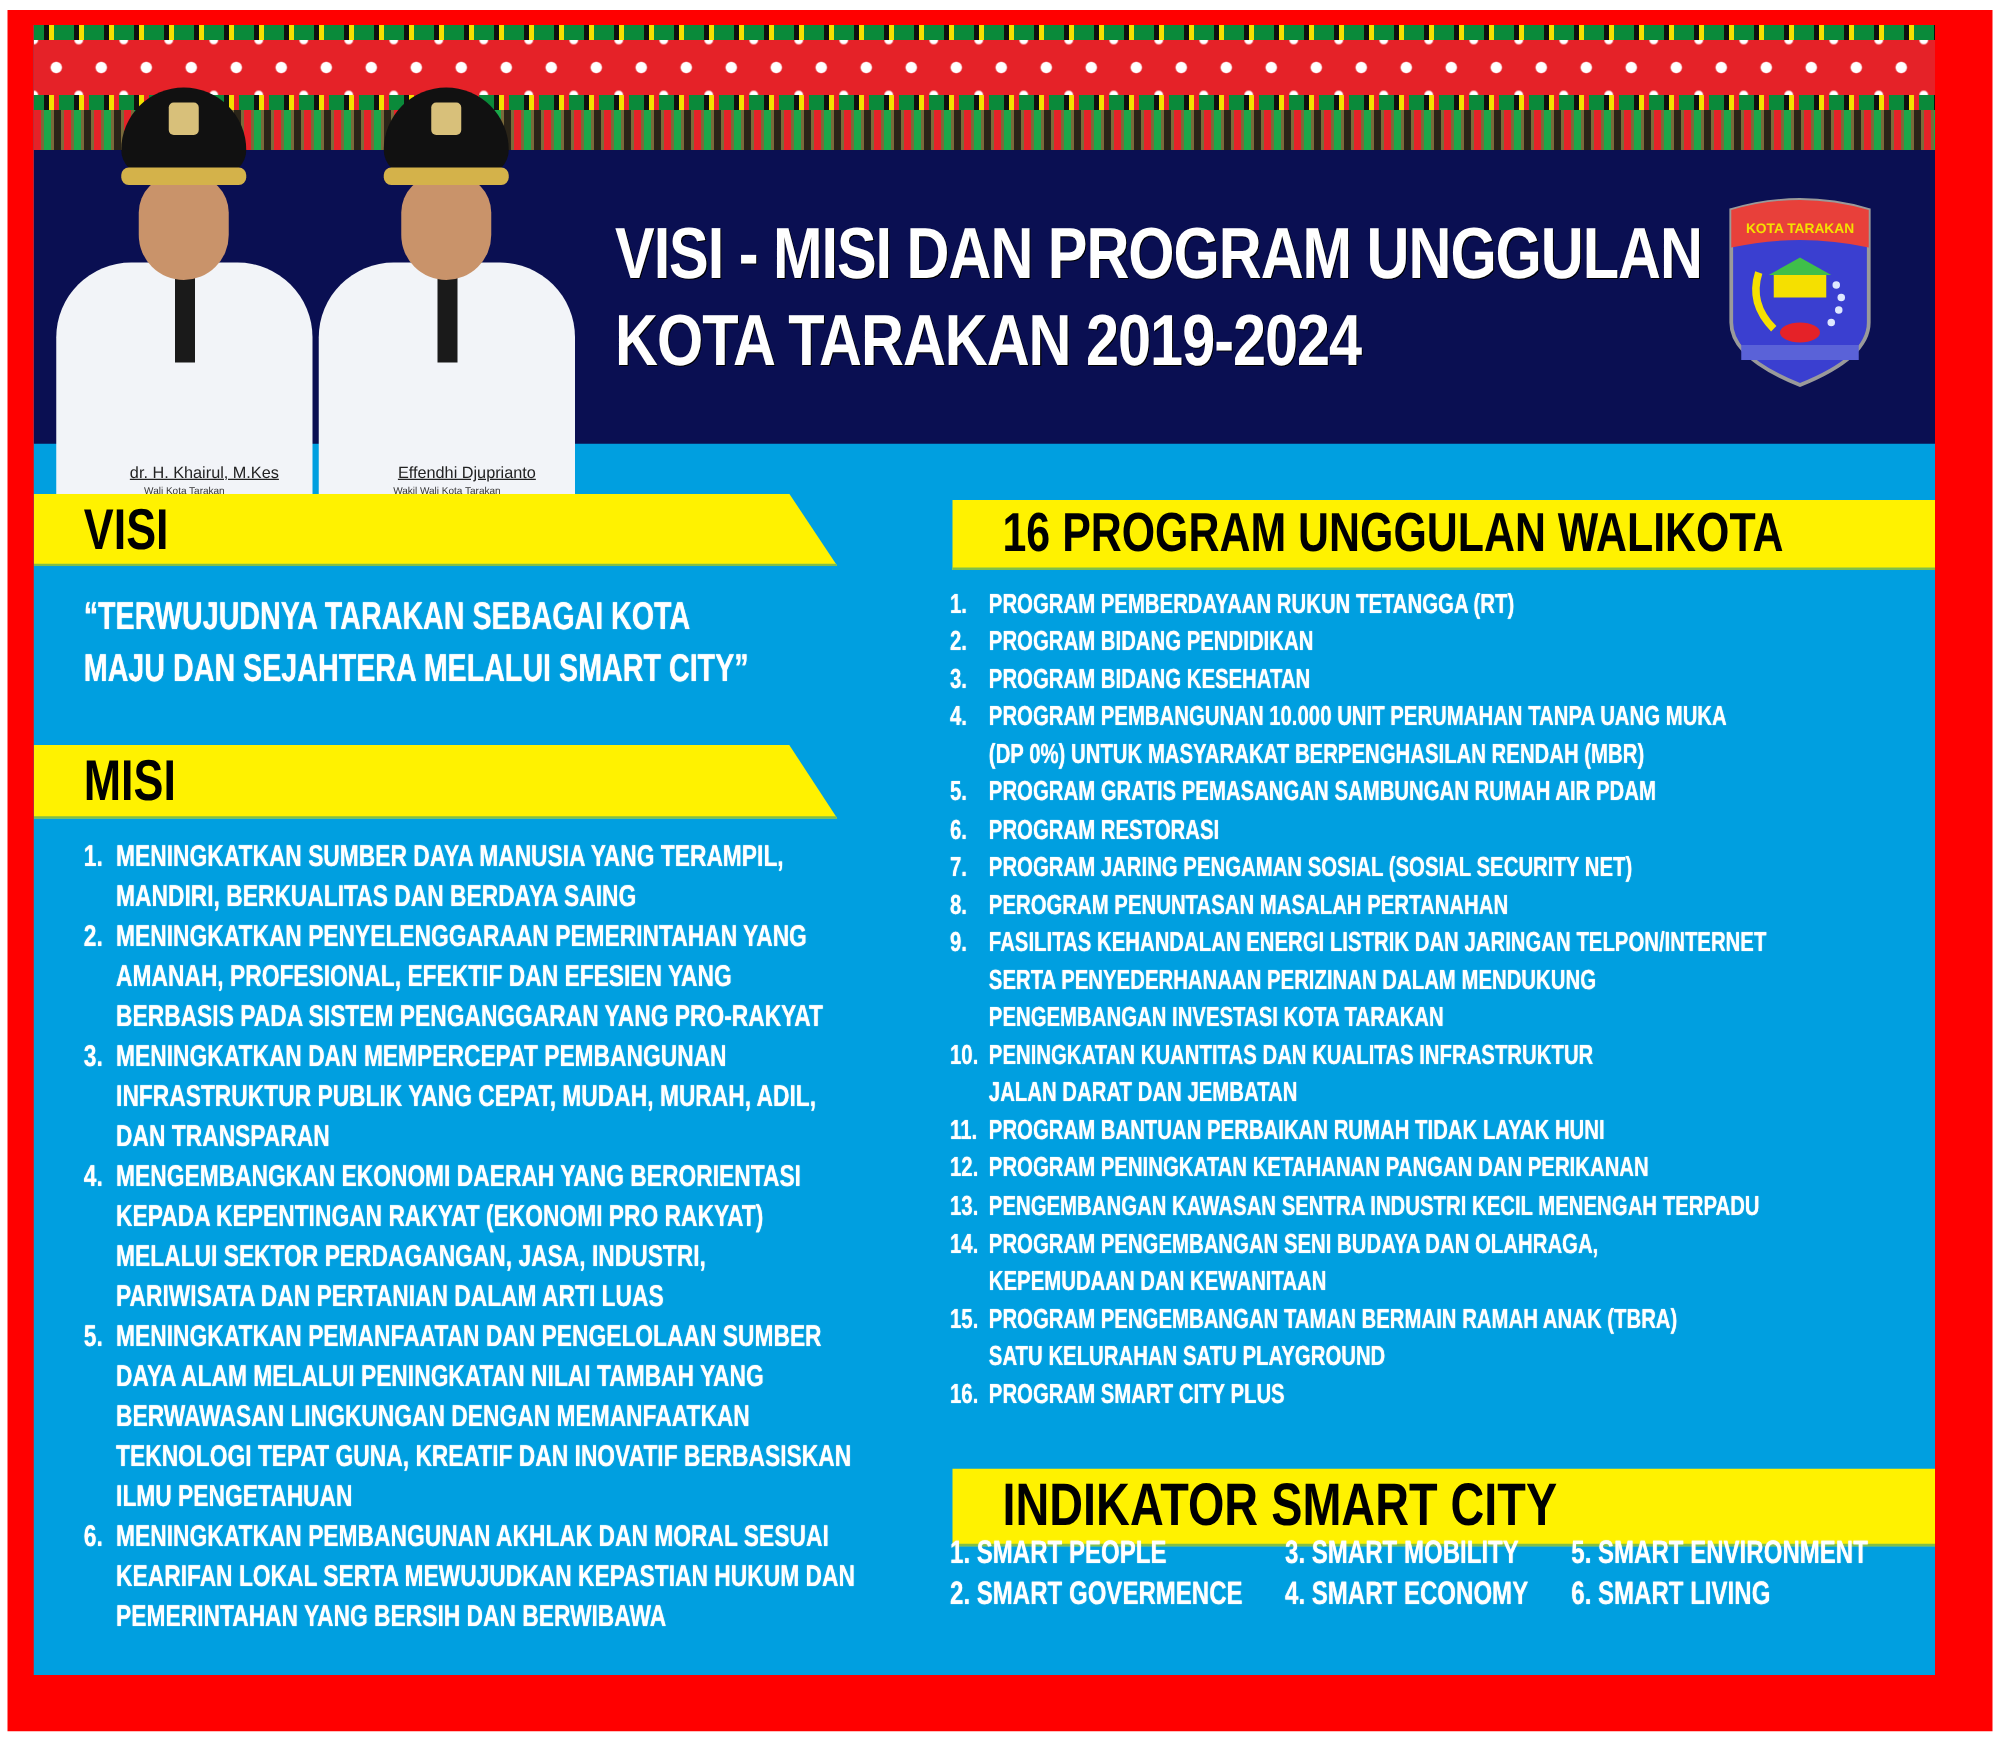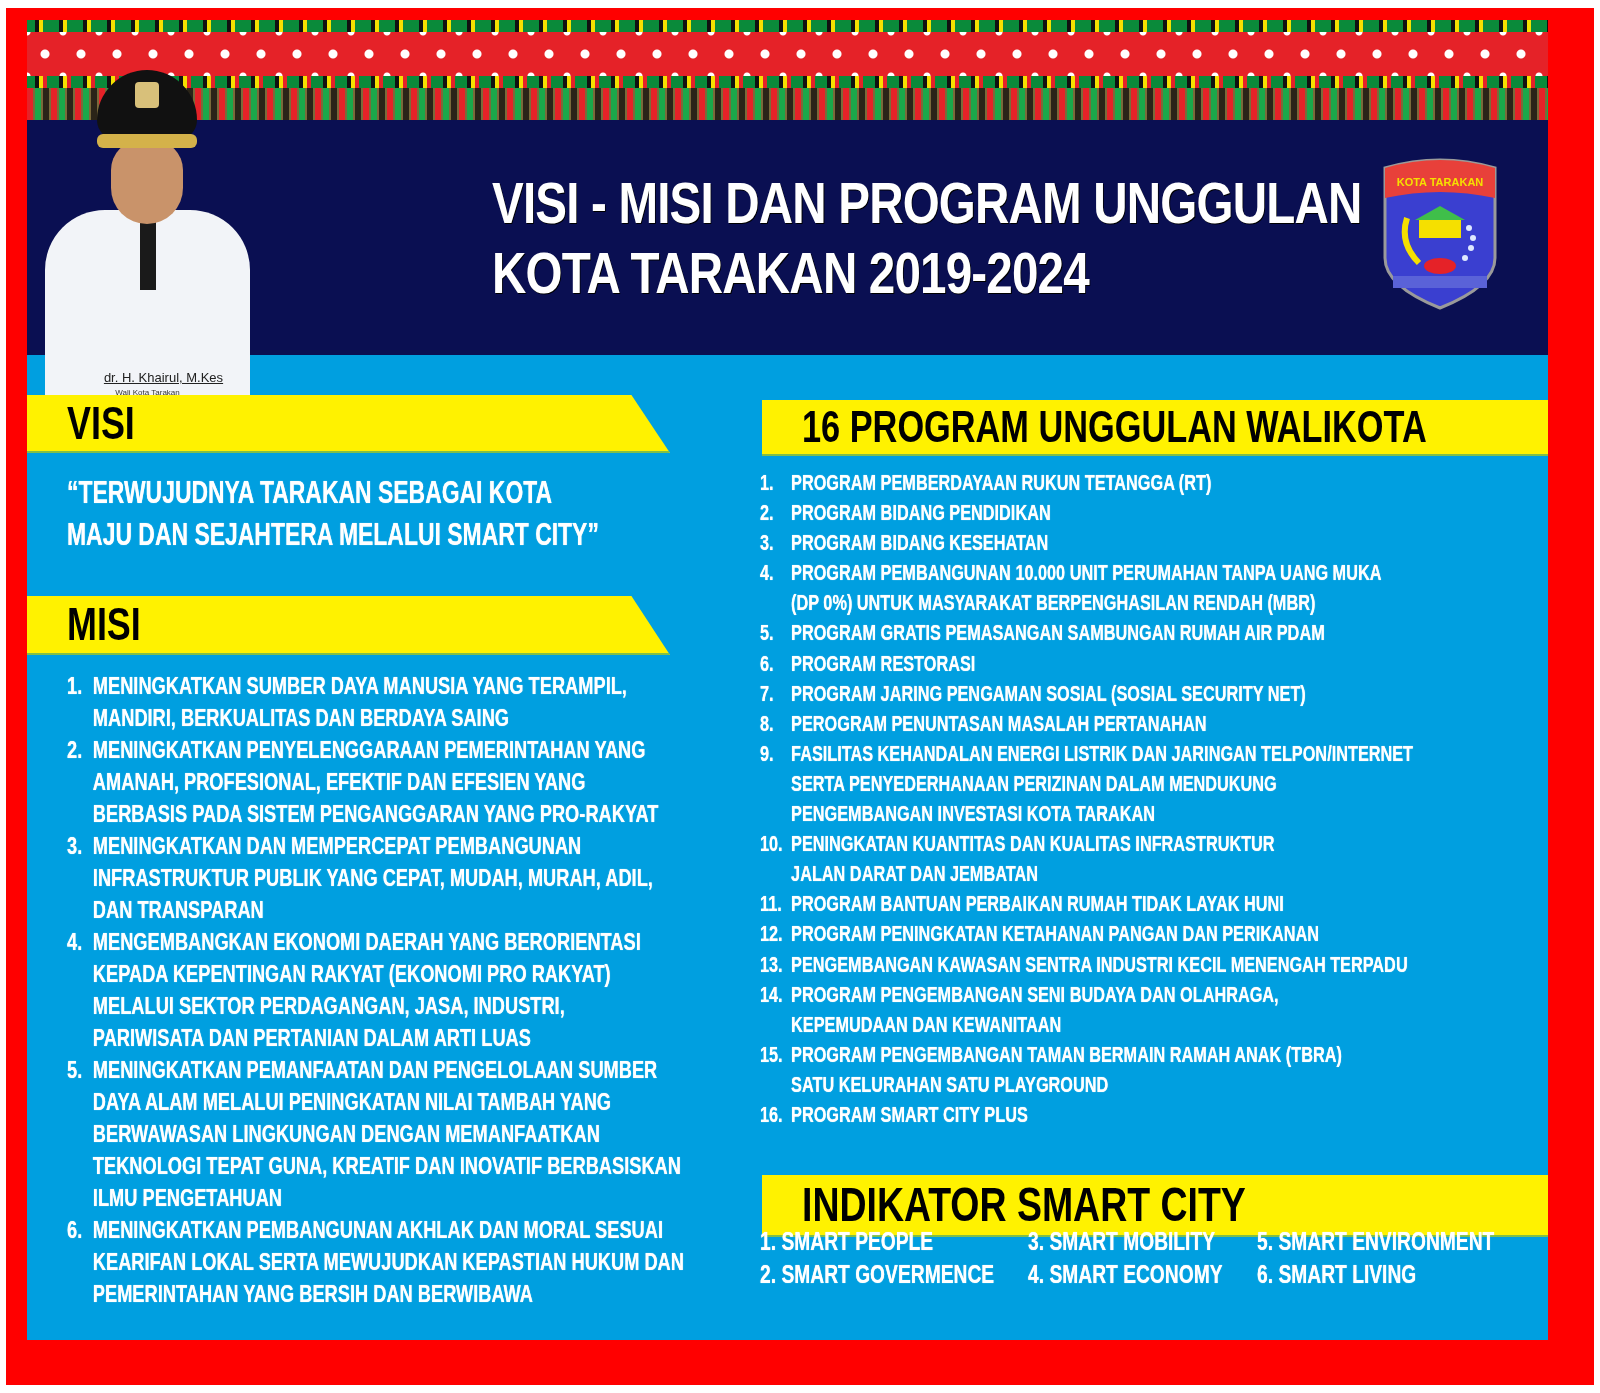--- a/index.html
+++ b/index.html
@@ -83,20 +83,31 @@
     <div class="tie"></div>
     <div class="face"></div>
     <div class="cap">
         <div class="badge"></div>
         <div class="brim"></div>
       </div>
     <div class="official-name">dr. H. Khairul, M.Kes</div>
     <div class="official-role">Wali Kota Tarakan</div>
   </div>
 
+  <div class="official two">
+    <div class="suit"></div>
+    <div class="tie"></div>
+    <div class="face"></div>
+    <div class="cap">
+        <div class="badge"></div>
+        <div class="brim"></div>
+      </div>
+    <div class="official-name">Effendhi Djuprianto</div>
+    <div class="official-role">Wakil Wali Kota Tarakan</div>
+  </div>
 
   <div class="title">
     <div>VISI - MISI DAN PROGRAM UNGGULAN</div>
     <div>KOTA TARAKAN 2019-2024</div>
   </div>
 
   <svg class="emblem" viewBox="0 0 122 152">
     <path d="M6 10 Q61 -6 116 10 L116 100 Q116 128 61 150 Q6 128 6 100 Z" fill="#3a3fd0" stroke="#9a9a9a" stroke-width="3"></path>
     <path d="M6 10 Q61 -6 116 10 L116 40 Q61 28 6 40 Z" fill="#e8403a"></path>
     <text x="61" y="28" text-anchor="middle" font-size="11" font-weight="bold" fill="#f5e000" font-family="Liberation Sans, sans-serif">KOTA TARAKAN</text>

